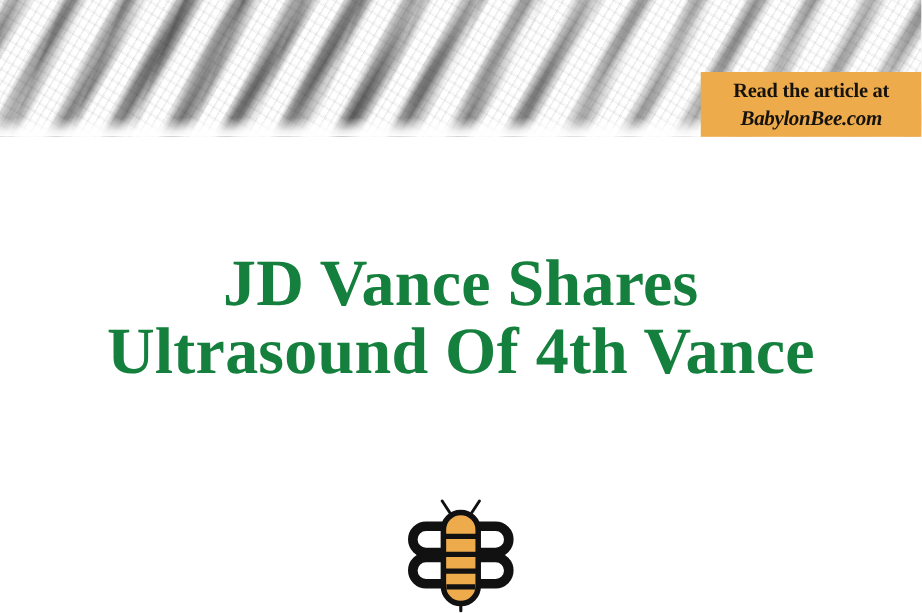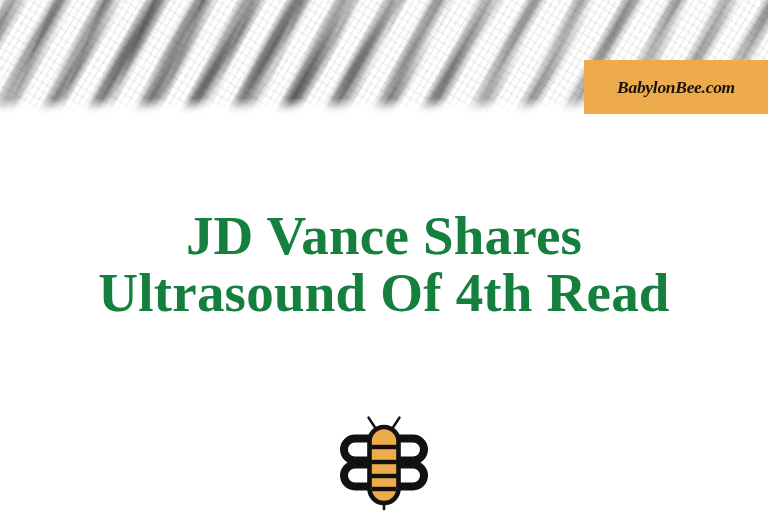--- a/index.html
+++ b/index.html
@@ -172,26 +172,27 @@
 
 <div class="card">
 
   <div class="hero">
     <div class="hero-scan"></div>
     <div class="hero-grain"></div>
     <div class="hero-fade-bottom"></div>
   </div>
 
   <div class="read-banner">
+    <span class="read-banner-line line1">Read the article at</span>
     <span class="read-banner-line line2">BabylonBee.com</span>
   </div>
 
   <div class="headline">
     <span class="headline-line">JD Vance Shares</span>
-    <span class="headline-line">Ultrasound Of 4th Read</span>
+    <span class="headline-line">Ultrasound Of 4th Vance</span>
   </div>
 
   <div class="bee-logo-wrap">
     <svg class="bee-logo" viewBox="0 0 104 97" aria-hidden="true">
 
       <g stroke="#111111" stroke-width="2.4" stroke-linecap="round" fill="none">
         <path d="M44 15 L36.5 3.5"></path>
         <path d="M60 15 L67.5 3.5"></path>
       </g>
 

